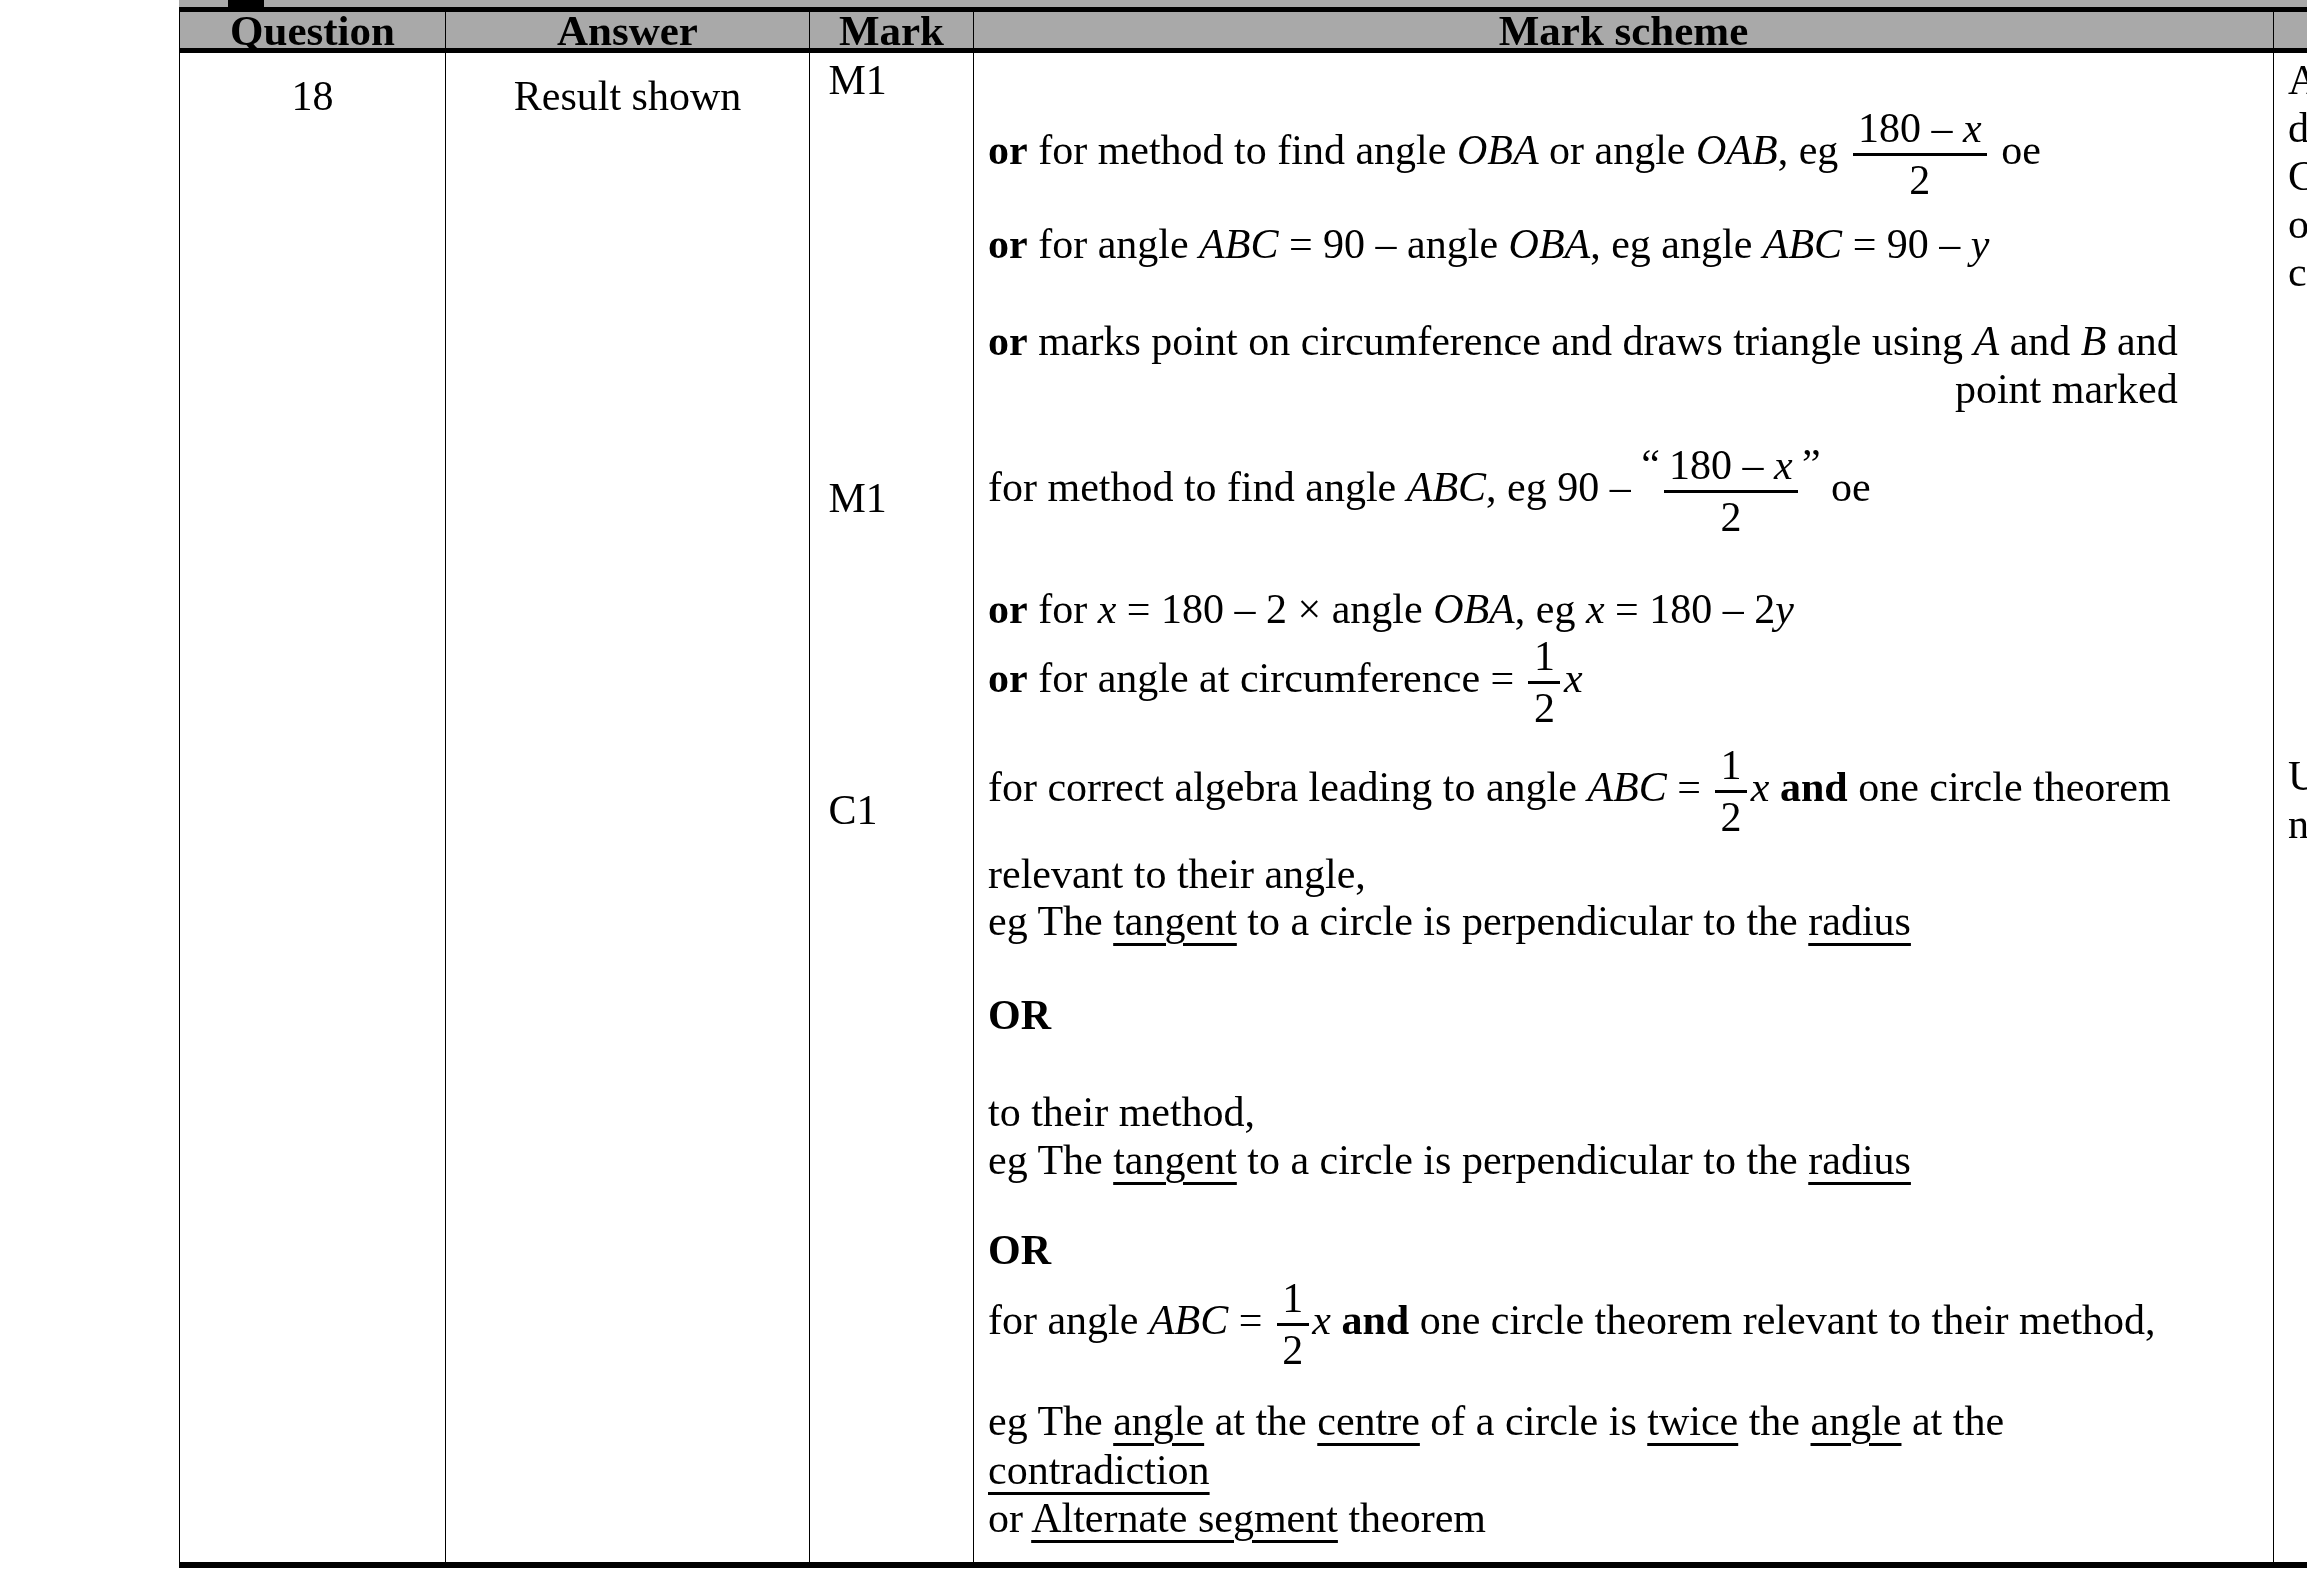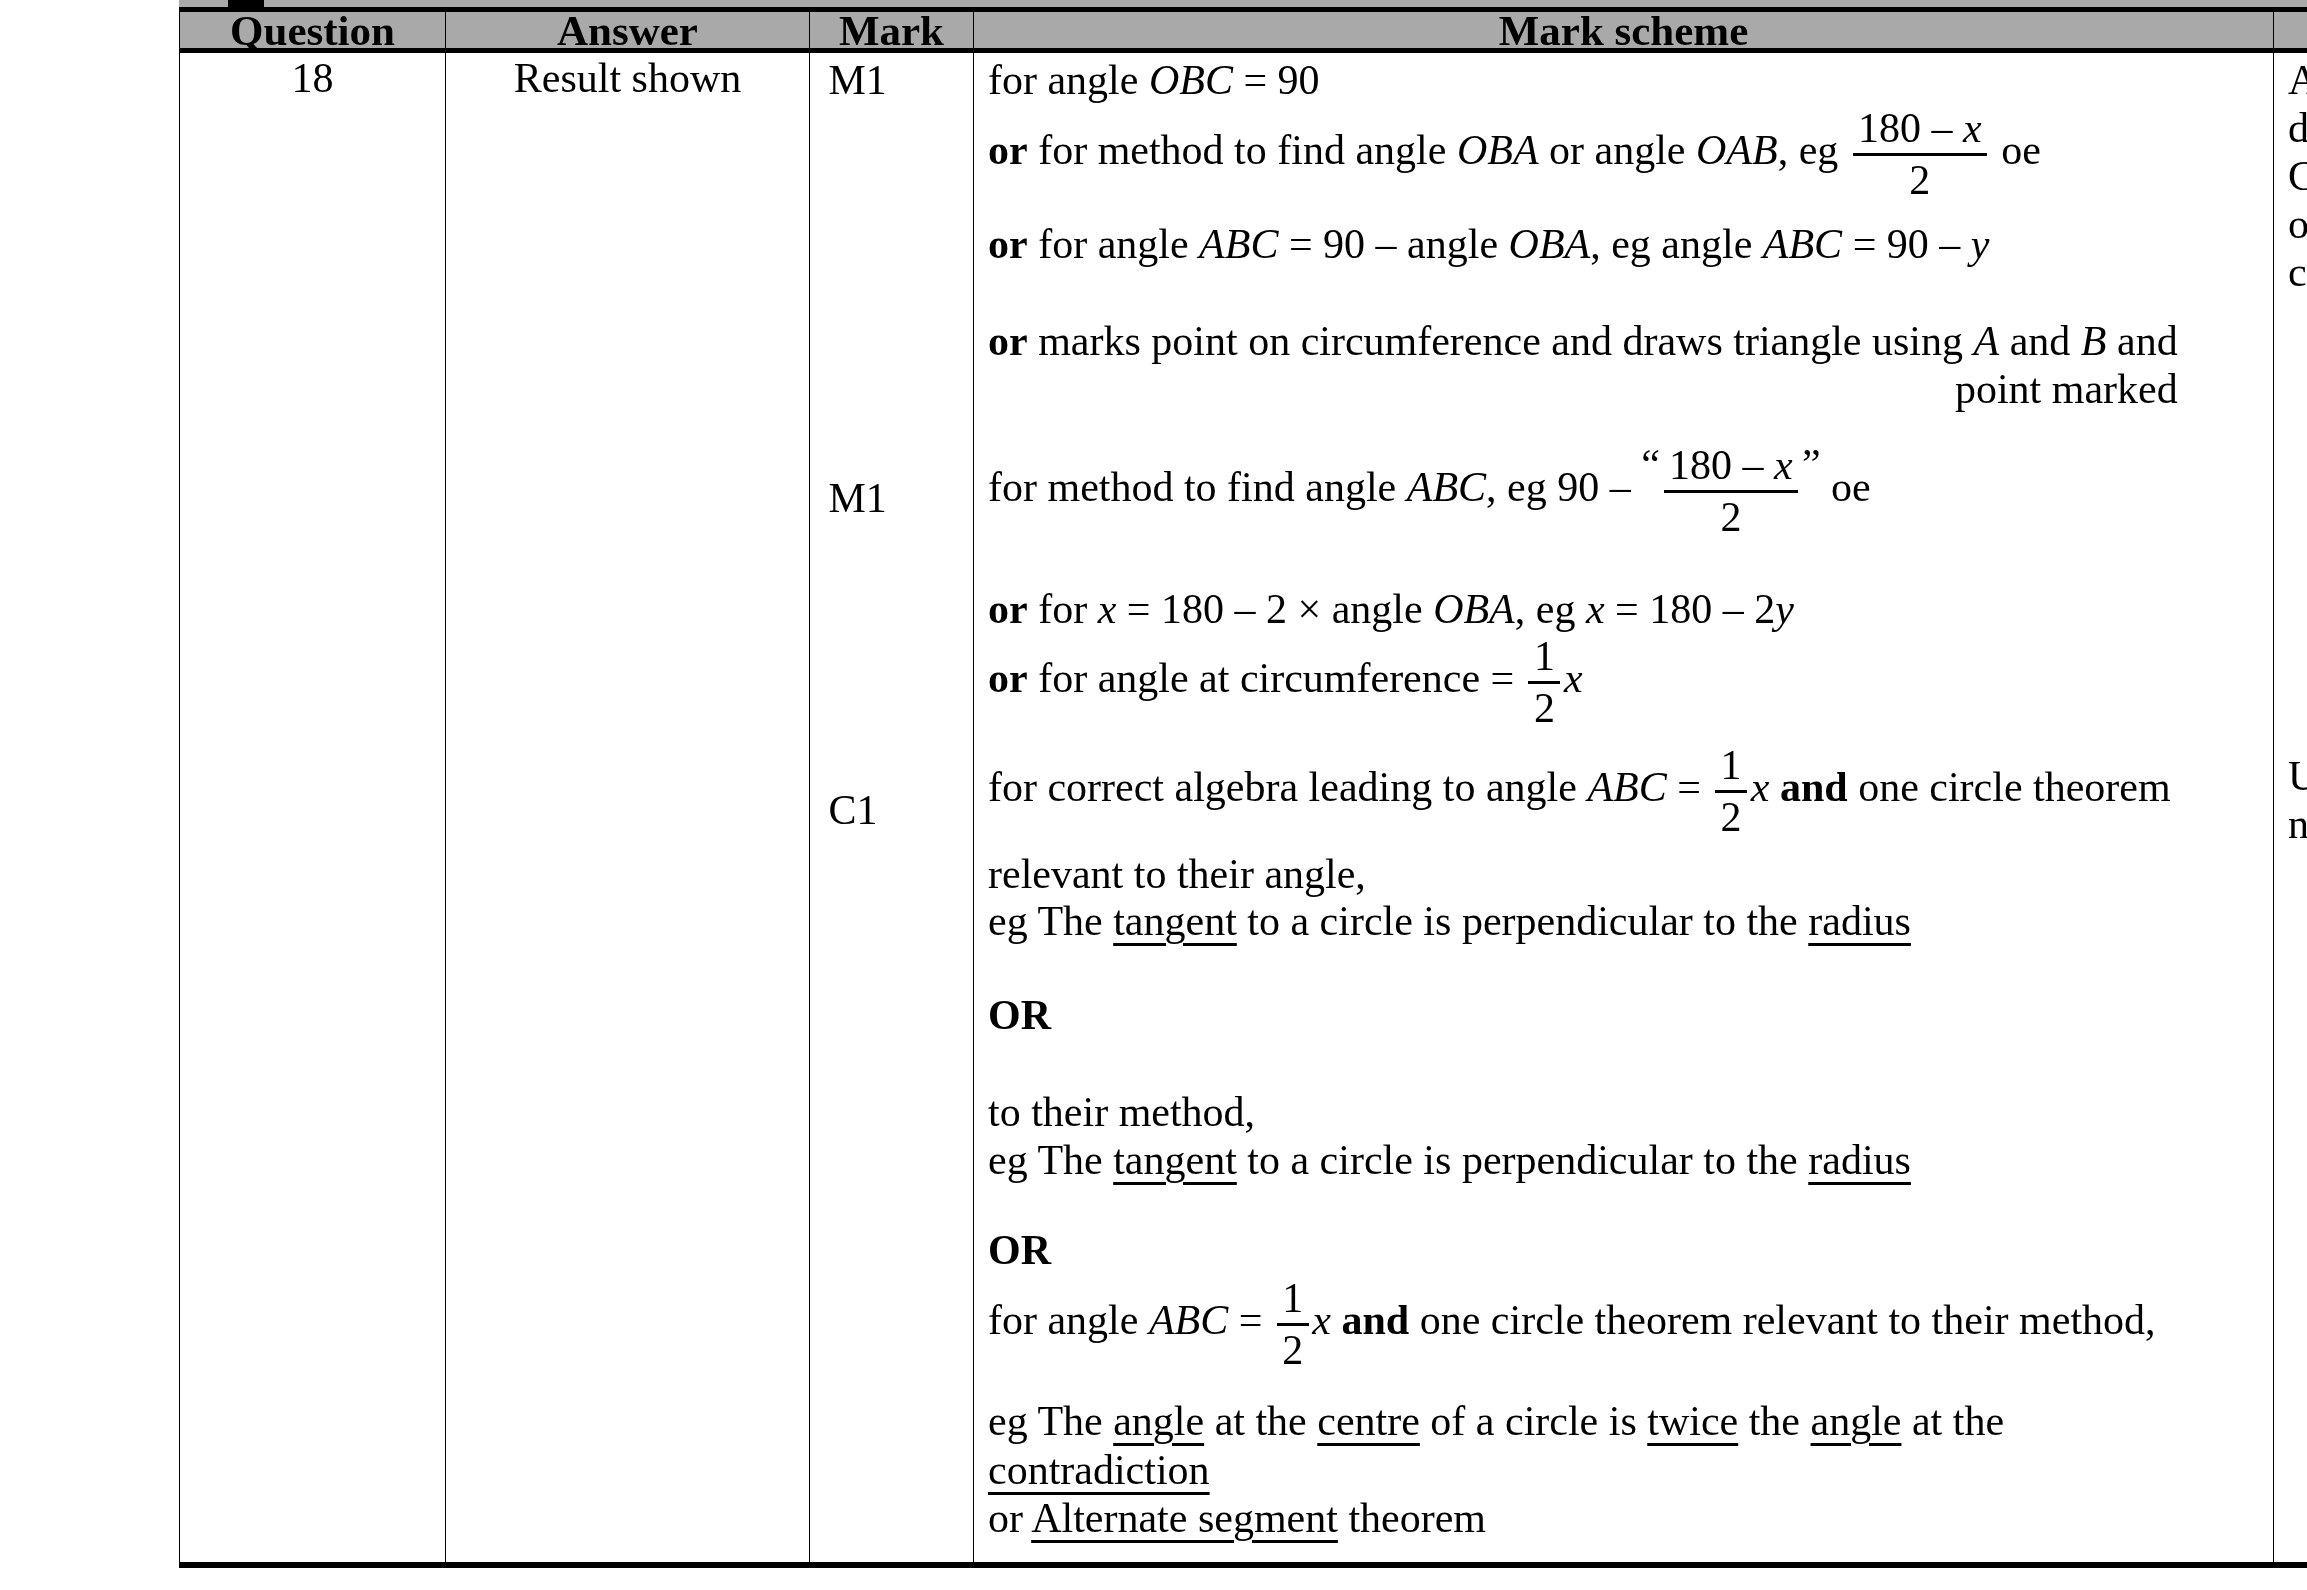--- a/index.html
+++ b/index.html
@@ -19,21 +19,21 @@
     height:1509px;background:#fff;}
   .bodyrow .cell{position:relative;font-size:42px;line-height:48px;}
   .cell{box-sizing:border-box;min-width:0;}
   .cell+.cell{border-left:1.8px solid #000;}
   .c1{flex:0 0 265px;}
   .c2{flex:0 0 364px;}
   .c3{flex:0 0 164px;}
   .c4{flex:0 0 1300px;}
   .c5{flex:0 0 834px;}
   .bottom-border{height:6px;background:#000;}
-  .center-top{text-align:center;padding-top:1px;}
+  .center-top{text-align:center;padding-top:19px;}
   .mark-label{position:absolute;left:18.5px;white-space:nowrap;}
   .para{position:absolute;left:14px;}
   .para .line{white-space:nowrap;}
   .st-b{font-weight:bold;}
   .st-i{font-style:italic;}
   .st-u{text-decoration:underline;text-decoration-thickness:3.2px;text-underline-offset:7.8px;}
   .st-q{position:relative;top:-0.55em;}
   .frac{display:inline-grid;justify-items:center;vertical-align:middle;
     line-height:1.02;margin:0 3.7px;text-align:center;}
   .frac .num{padding:0 5.5px 3.7px;border-bottom:3.2px solid #000;}
@@ -63,23 +63,20 @@
     </div>
     <div class="cell c2">
       <div class="center-top">Result shown</div>
     </div>
     <div class="cell c3">
         <div class="mark-label" style="top: 3.7px;">M1</div>
         <div class="mark-label" style="top: 421px;">M1</div>
         <div class="mark-label" style="top: 693px; margin-top: 40px;">C1</div>
       </div>
     <div class="cell c4">
-        <div class="para" style="top: 3.7px;">
-          <div class="line"><span>for angle </span><span class="st-i">OBC</span><span> = 90</span></div>
-        </div>
         <div class="para" style="top: 54px;">
           <div class="line"><span class="st-b">or</span><span> for method to find angle </span><span class="st-i">OBA</span><span> or angle </span><span class="st-i">OAB</span><span>, eg </span><span class="frac">
               <span class="num"><span>180 – </span><span class="st-i">x</span></span>
               <span class="den"><span>2</span></span>
             </span><span> oe</span></div>
         </div>
         <div class="para" style="top: 167px;">
           <div class="line"><span class="st-b">or</span><span> for angle </span><span class="st-i">ABC</span><span> = 90 – angle </span><span class="st-i">OBA</span><span>, eg angle </span><span class="st-i">ABC</span><span> = 90 – </span><span class="st-i">y</span></div>
         </div>
         <div class="para" style="top: 264px; text-align: right;">

